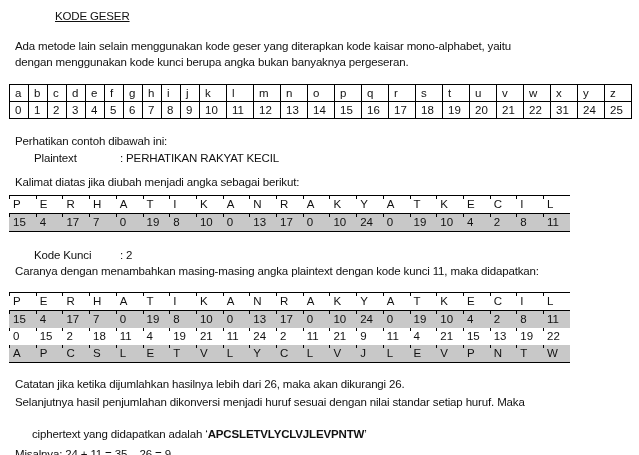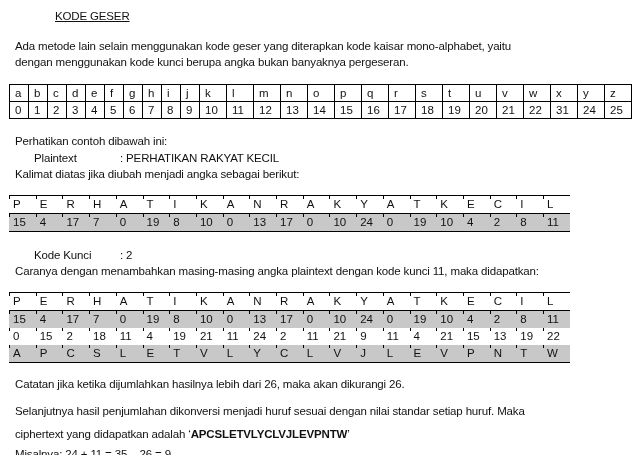--- a/index.html
+++ b/index.html
@@ -90,21 +90,21 @@
         <td class="w">24</td>
         <td class="w">25</td>
       </tr>
 </tbody>
   </table>
 
 <div class="p" style="top:135px;">Perhatikan contoh dibawah ini:</div>
 <div class="p" style="top:152px;">
   <span class="lbl">Plaintext</span><span>: PERHATIKAN RAKYAT KECIL</span>
 </div>
-<div class="p" style="top:168px;text-align:right;">Kalimat diatas jika diubah menjadi angka sebagai berikut:</div>
+<div class="p" style="top:176px;text-align:right;">Kalimat diatas jika diubah menjadi angka sebagai berikut:</div>
 
 <table class="ctab" style="top:195px;">
   <tbody>
       <tr id="pt-letters">
         <td>P</td>
         <td>E</td>
         <td>R</td>
         <td>H</td>
         <td>A</td>
         <td>T</td>
@@ -247,16 +247,16 @@
         <td>P</td>
         <td>N</td>
         <td>T</td>
         <td>W</td>
       </tr>
 </tbody>
   </table>
 
 <div class="p" style="top:378px;">Catatan jika ketika dijumlahkan hasilnya lebih dari 26, maka akan dikurangi 26.</div>
 <div class="p" style="top:416px;margin-top:32px;">Misalnya: 24 + 11 = 35 – 26 = 9.</div>
-<div class="p" style="top:405px;">Selanjutnya hasil penjumlahan dikonversi menjadi huruf sesuai dengan nilai standar setiap huruf. Maka</div>
-<div class="p" style="top:428px;">
+<div class="p" style="top:396px;">Selanjutnya hasil penjumlahan dikonversi menjadi huruf sesuai dengan nilai standar setiap huruf. Maka</div>
+<div class="p" style="top:428px;margin-left:17px;">
   <span>ciphertext yang didapatkan adalah ‘</span><span class="bold">APCSLETVLYCLVJLEVPNTW</span><span>’</span>
 </div>
 
 </body></html>

